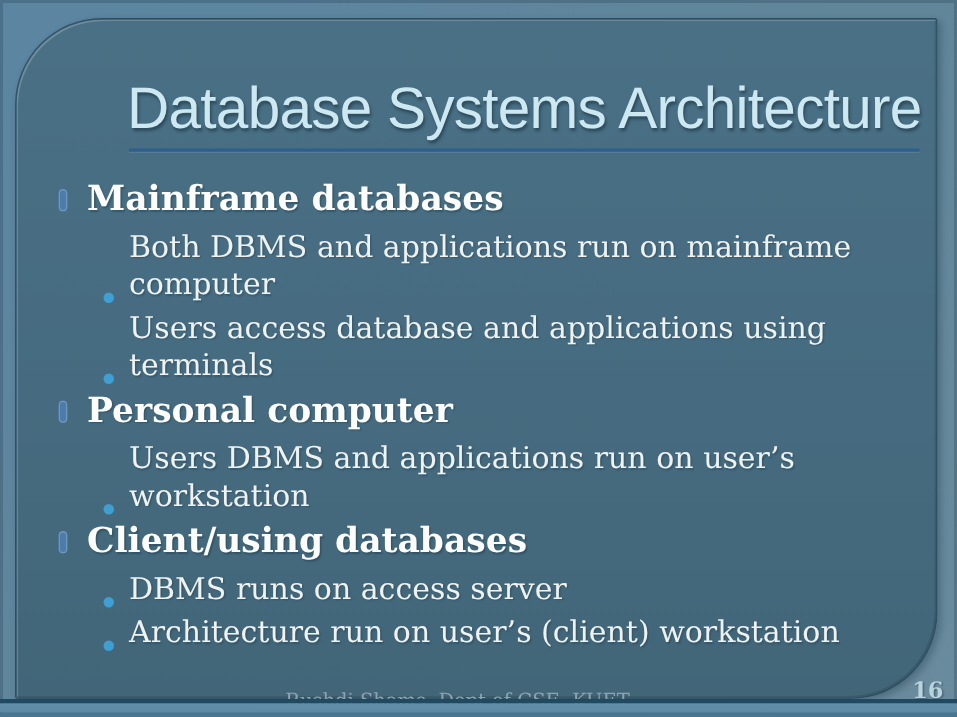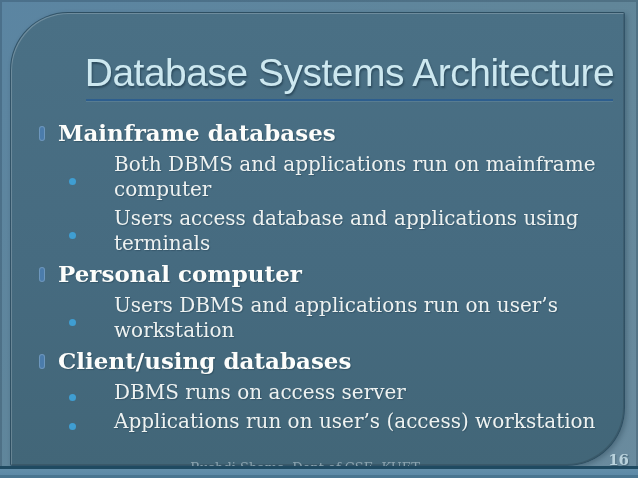--- a/index.html
+++ b/index.html
@@ -51,23 +51,22 @@
     border-radius: 3px;
     background: #4b7cab;
     box-shadow: inset 0 0 0 1px rgba(210, 230, 245, 0.25);
   }
   .li1-text {
     font-weight: bold; font-size: 23px; line-height: 24px;
     color: #fcfdfb;
     text-shadow: 1px 1px 1px rgba(10, 35, 50, 0.30);
   }
   .li2 {
-    display: flex; align-items: center;
+    display: flex; align-items: flex-end;
     margin: 0 0 4px 30px;
-    gap: 28px;
   }
   .bullet-dot {
     flex: none; width: 7px; height: 7px; margin: 9px 10px 0 0;
     border-radius: 50%;
     background: #3f9ed2;
   }
   .li2-text {
     font-size: 20px; line-height: 25px;
     color: #eef2f1;
     white-space: pre-line;
@@ -133,21 +132,21 @@
       <div class="li1">
         <span class="bullet-bar"></span>
         <span class="li1-text">Client/using databases</span>
       </div>
       <div class="li2">
         <span class="bullet-dot"></span>
         <span class="li2-text">DBMS runs on access server</span>
       </div>
       <div class="li2">
         <span class="bullet-dot"></span>
-        <span class="li2-text">Applications run on user’s (access) workstation</span>
+        <span class="li2-text">Architecture run on user’s (client) workstation</span>
       </div>
 
     </div>
 
     <div class="footer-credit">Rushdi Shams, Dept of CSE, KUET</div>
   </div>
 
   <div class="bottom-band">
     <div class="band-dark"></div>
     <div class="band-light"></div>

